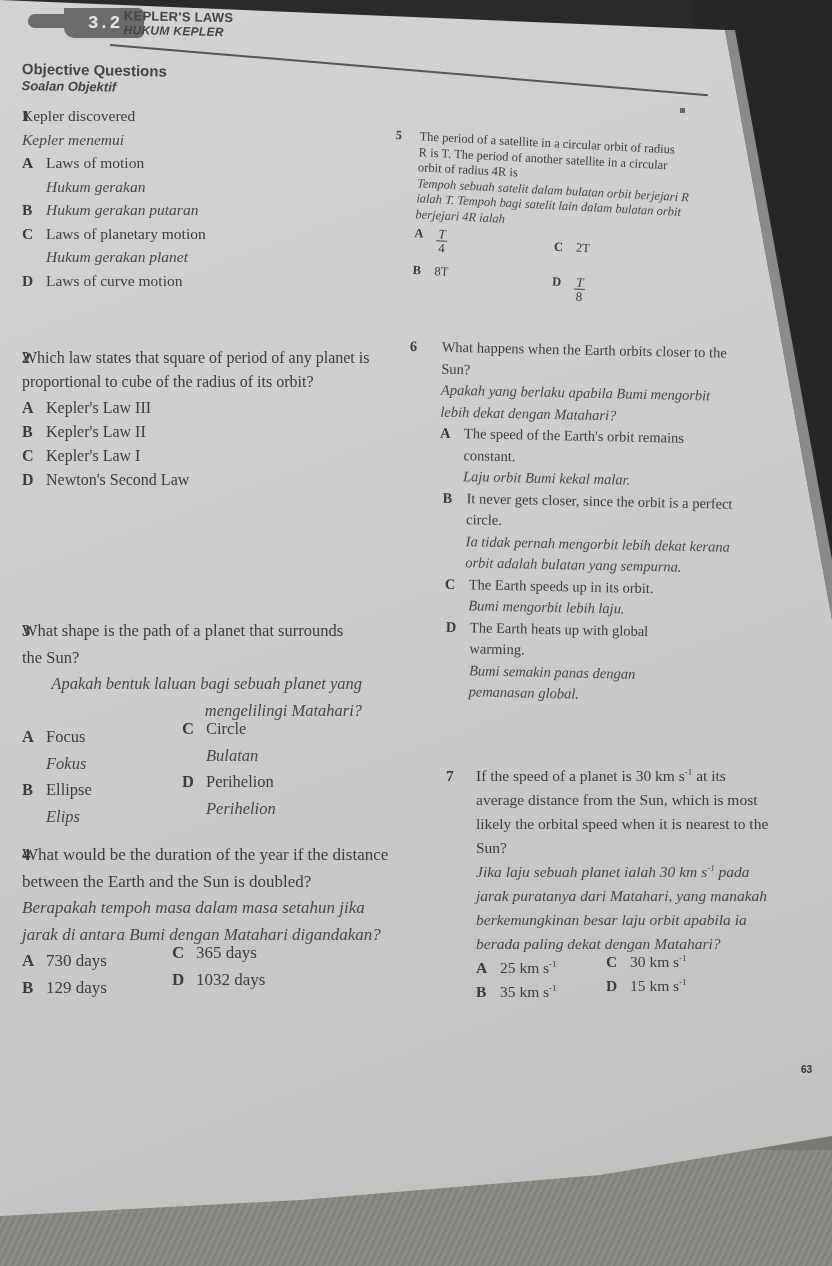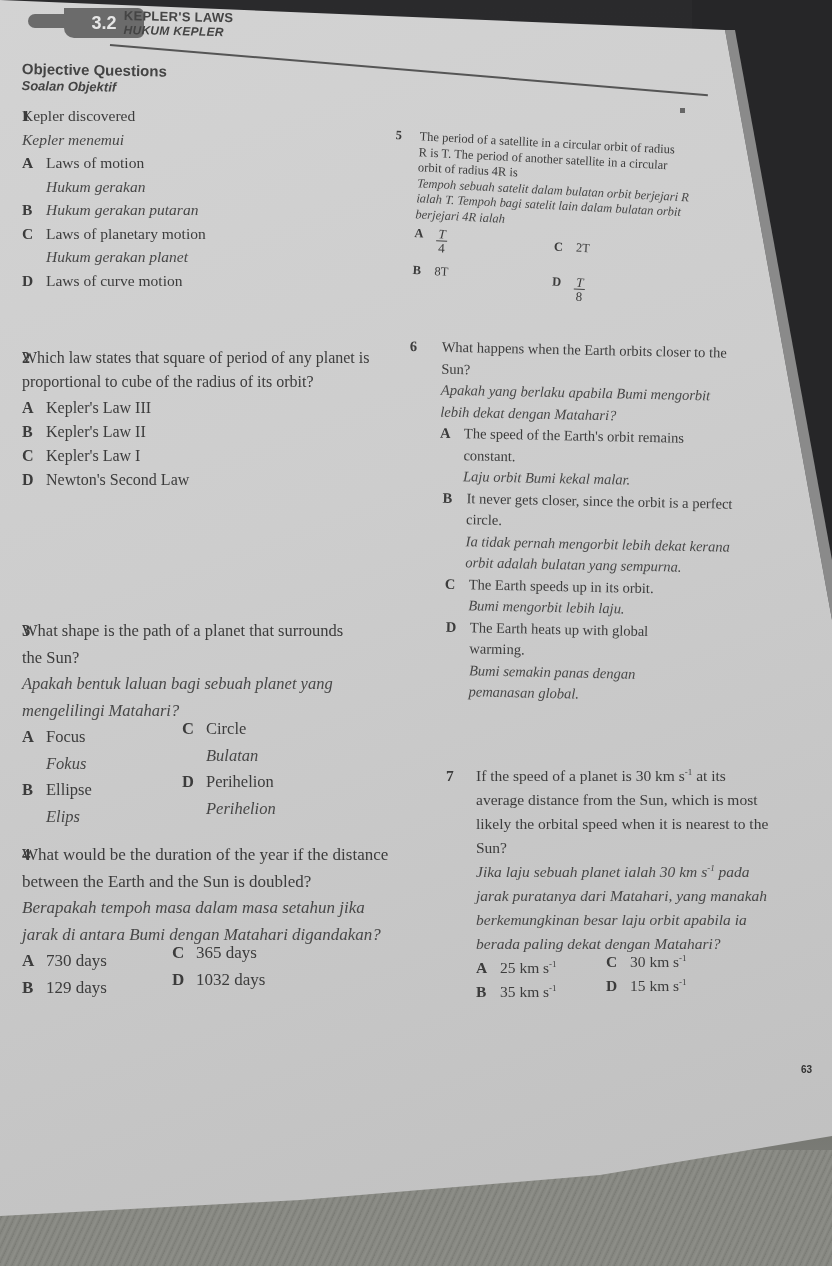--- a/index.html
+++ b/index.html
@@ -32,21 +32,21 @@
   .badge {
     position: absolute; left: 28px; top: 8px;
     display: flex; align-items: center;
   }
   .badge-tab {
     width: 40px; height: 14px; background: #6b6b6b;
     border-radius: 7px 0 0 7px; margin-top: -4px;
   }
   .badge-num {
     width: 80px; height: 30px; background: #6b6b6b; border-radius: 0 6px 6px 10px;
-    color: #e6e6e6; font-family: Liberation Sans, sans-serif; font-weight: bold;
+    color: #e6e6e6; font-family: Liberation Mono, monospace; font-weight: bold;
     font-size: 18px; display: flex; align-items: center; justify-content: center;
     margin-left: -4px;
   }
   .chapter-title {
     position: absolute; left: 124px; top: 8px;
     font-family: "Liberation Sans", sans-serif; font-weight: bold;
     font-size: 13px; color: #444; line-height: 15px; letter-spacing: 0.3px;
     transform: rotate(1.2deg); transform-origin: left top;
   }
   .chapter-title .sub { font-style: italic; font-size: 12px; }
@@ -154,21 +154,21 @@
         <span class="letter">D</span>
         <div>Newton's Second Law</div>
       </div>
     </div>
   </div>
 
   <div class="q" style="left:22px; top:618px; width:380px; font-size:16.5px; line-height:26.5px;">
     <span class="num">3</span>
     <div class="body">
       <div style="width:330px;">What shape is the path of a planet that surrounds the Sun?</div>
-      <div class="it" style="width:340px;">Apakah bentuk laluan bagi sebuah planet yang mengelilingi Matahari?</div>
+      <div class="it" style="width:340px;text-align:right;">Apakah bentuk laluan bagi sebuah planet yang mengelilingi Matahari?</div>
       <div class="grid2">
         <div>
           <div class="opt">
             <span class="letter">A</span>
             <div>Focus</div>
             <div class="it">Fokus</div>
           </div>
           <div class="opt">
             <span class="letter">B</span>
             <div>Ellipse</div>

